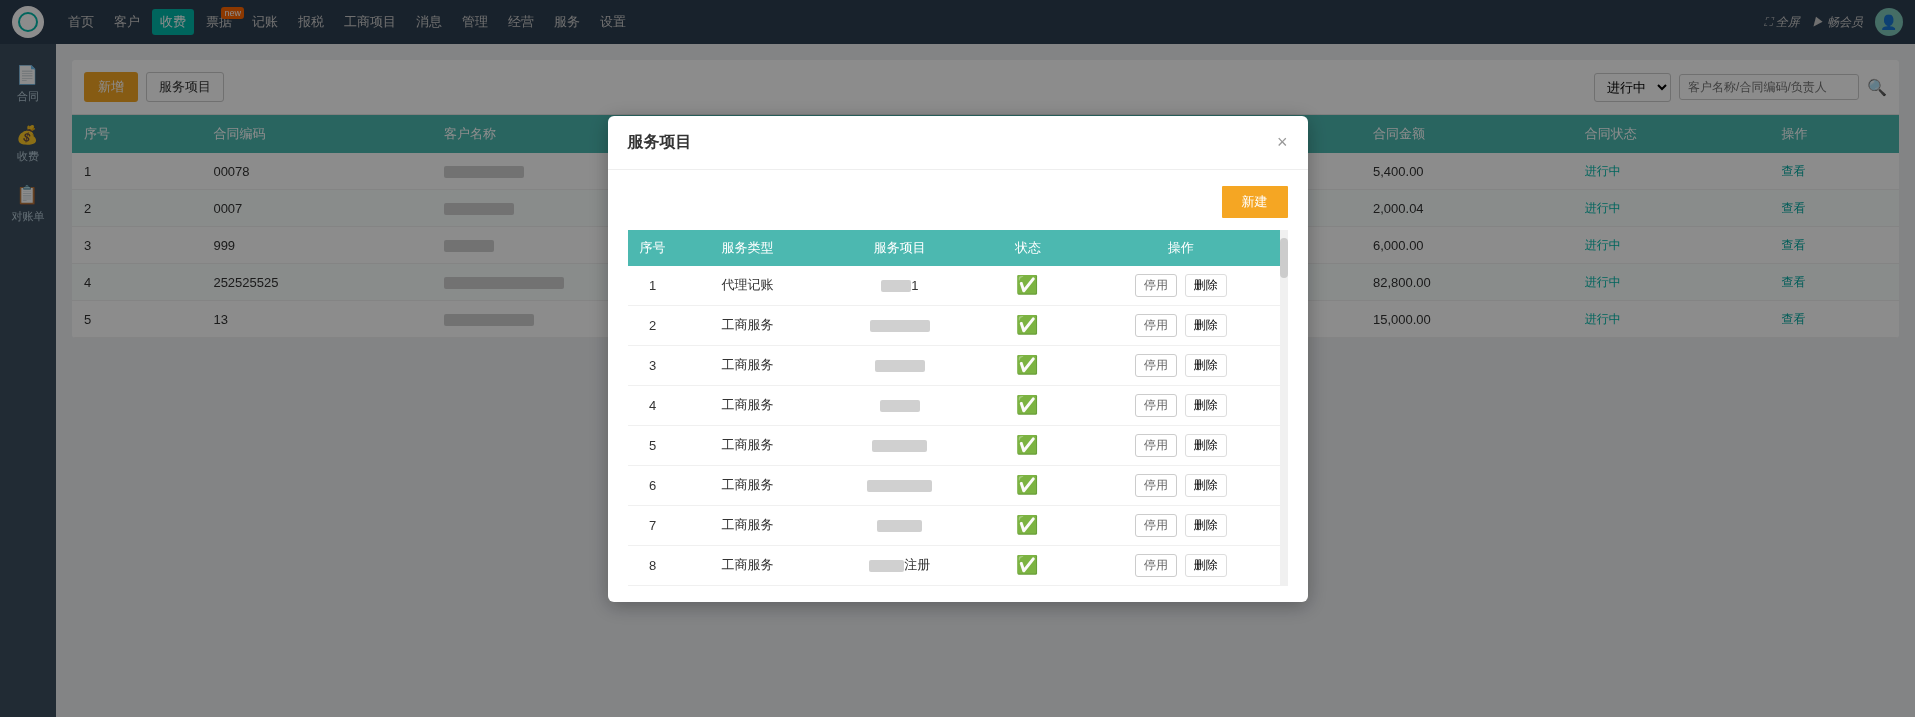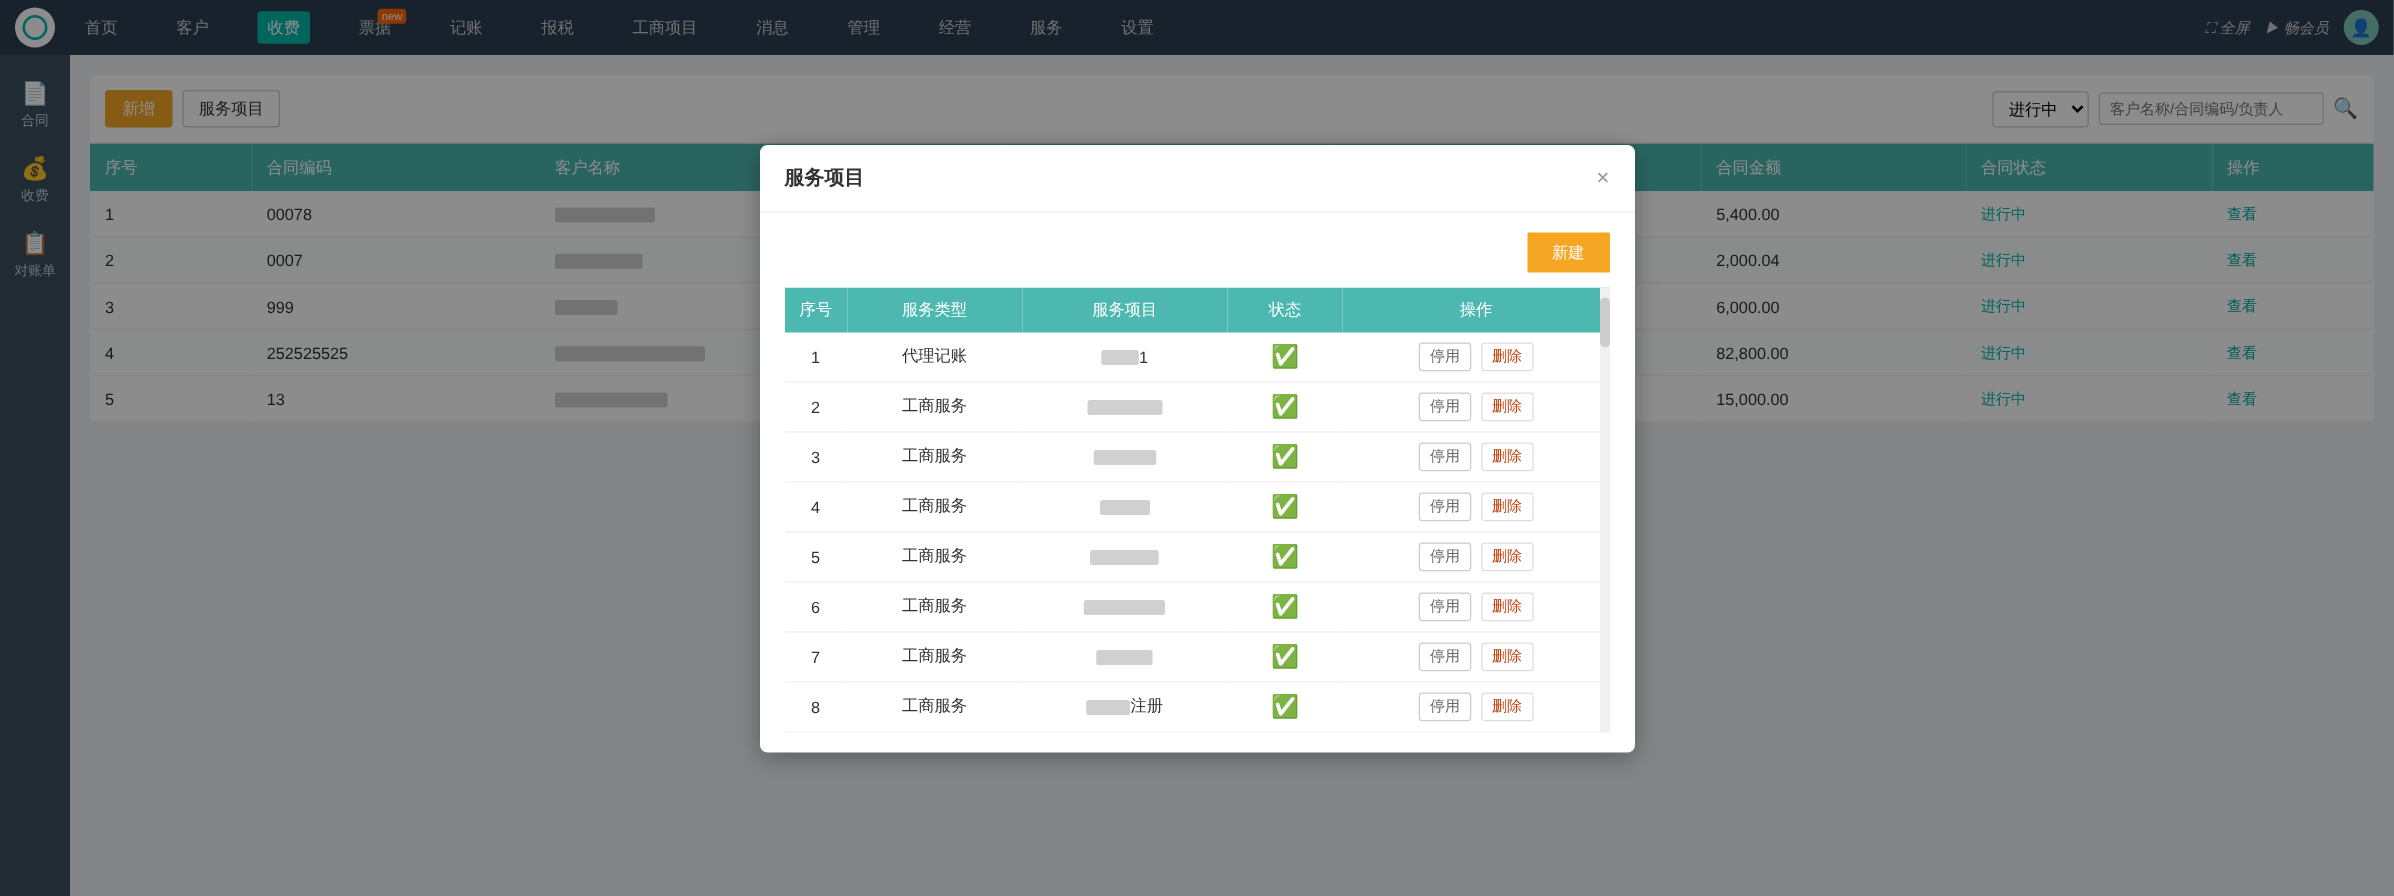--- a/index.html
+++ b/index.html
@@ -20,21 +20,21 @@
       border-radius: 50%;
       display: flex; align-items: center; justify-content: center;
       margin-right: 16px;
       flex-shrink: 0;
     }
     .top-nav .logo-inner {
       width: 20px; height: 20px;
       border: 2px solid #00b8a9;
       border-radius: 50%;
     }
-    .nav-items { display: flex; gap: 31px; flex: 1; }
+    .nav-items { display: flex; gap: 4px; flex: 1; }
     .nav-item {
       color: #ccc;
       cursor: pointer;
       padding: 4px 8px;
       border-radius: 3px;
       white-space: nowrap;
       position: relative;
     }
     .nav-item.active { background: #00b8a9; color: #fff; }
     .nav-badge {
@@ -270,21 +270,21 @@
       color: #666;
       border: 1px solid #ccc;
       background: #fff;
       padding: 2px 8px;
       border-radius: 3px;
       cursor: pointer;
       font-size: 12px;
       margin-right: 4px;
     }
     .btn-delete {
-      color: #c2410c;
+      color: #000000;
       border: 1px solid #ddd;
       background: #fff;
       padding: 2px 8px;
       border-radius: 3px;
       cursor: pointer;
       font-size: 12px;
     }
     .blurred-text {
       display: inline-block;
       background: #d0d0d0;

